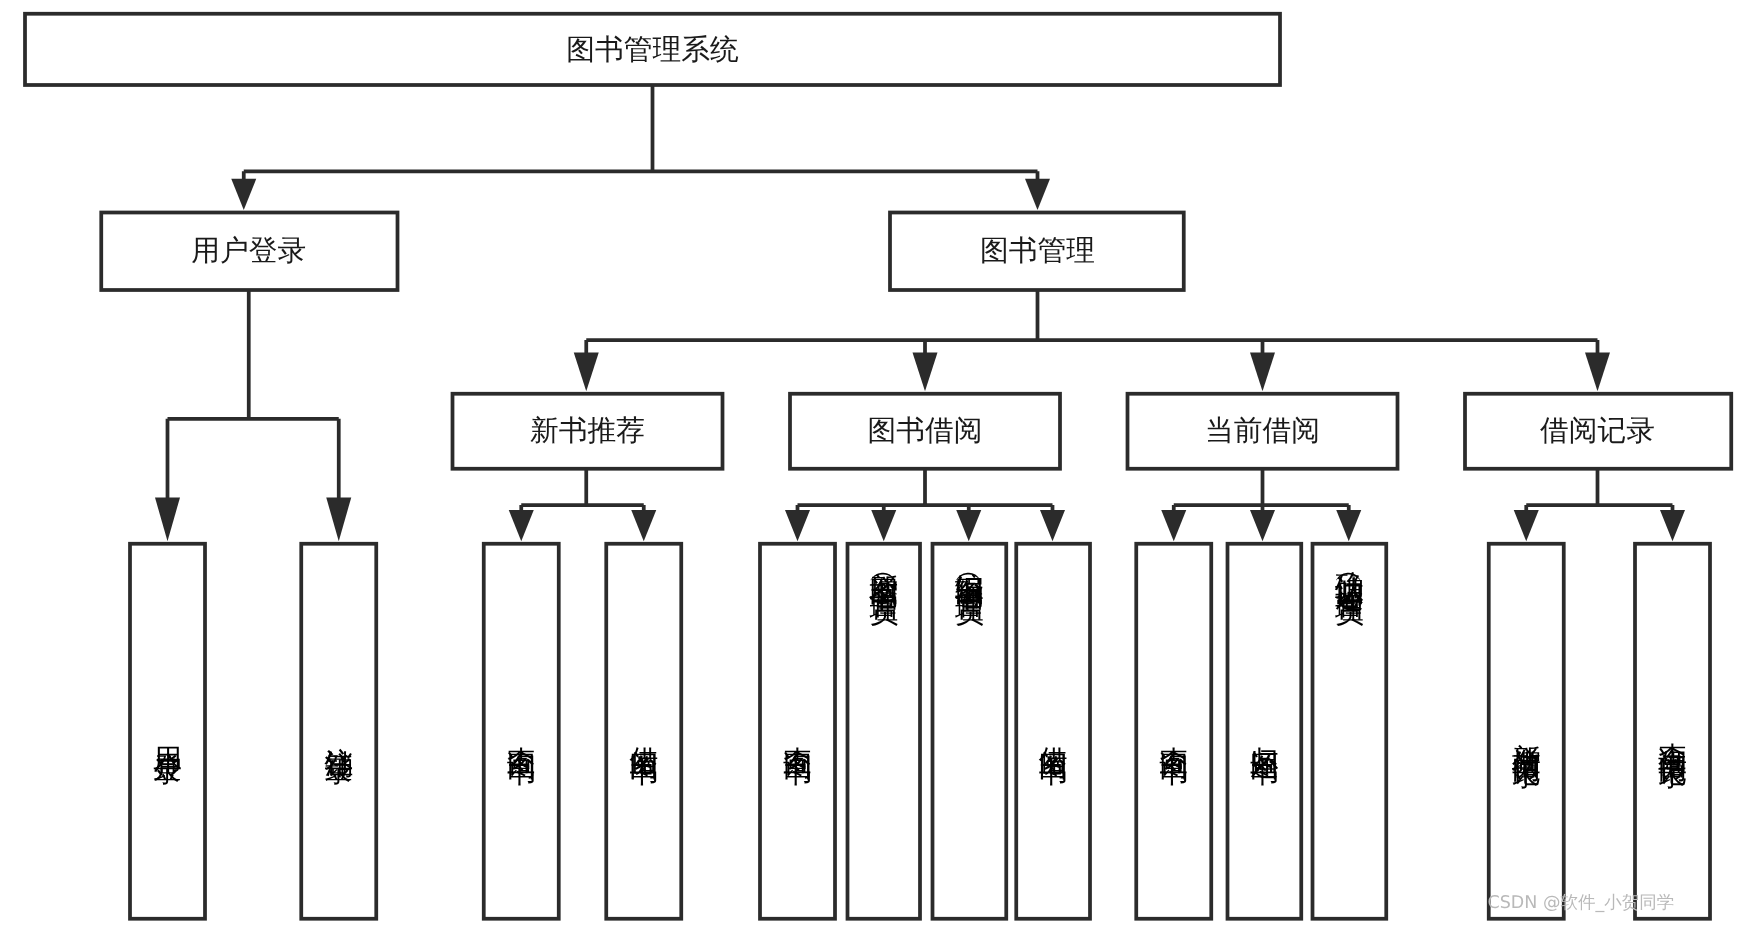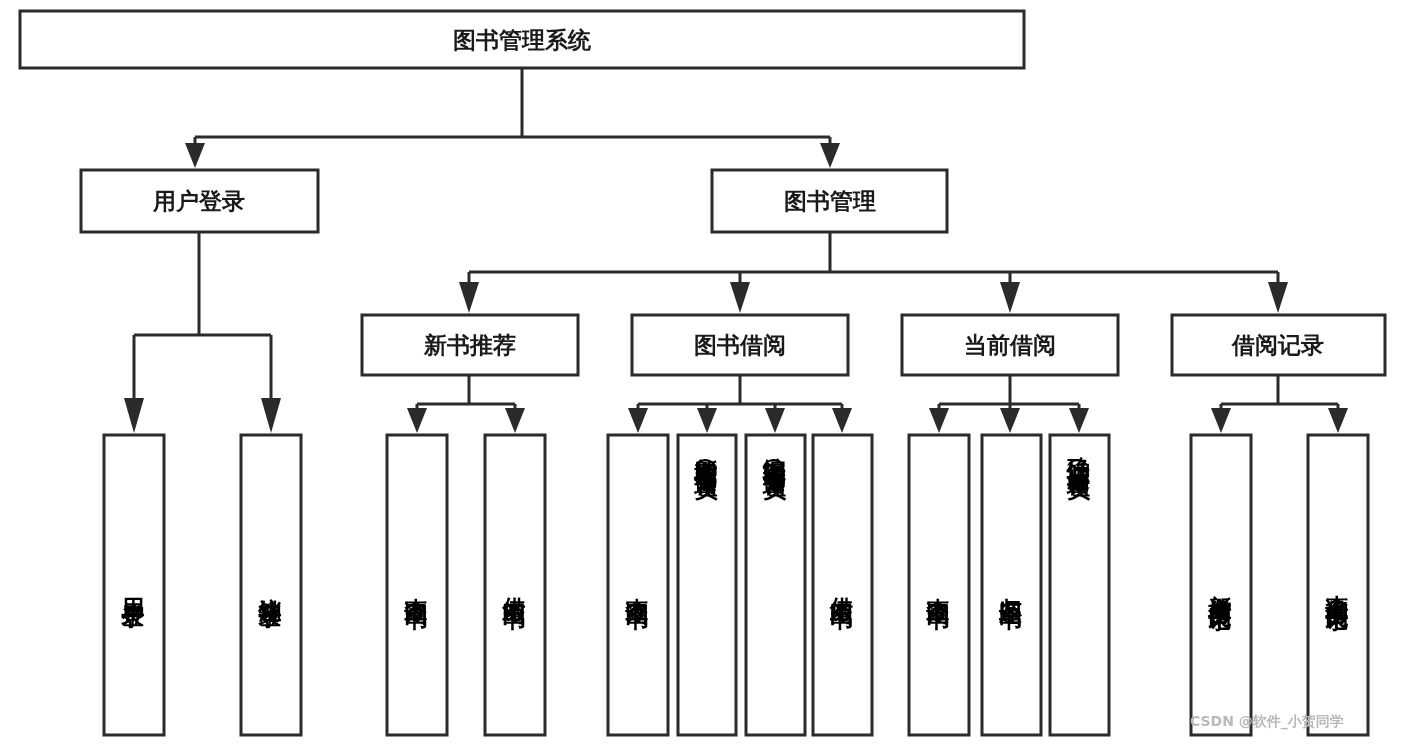--- a/index.html
+++ b/index.html
@@ -11,21 +11,20 @@
     width: 1405px;
     height: 747px;
     font-family: "DejaVu Sans", "Liberation Sans", sans-serif;
     overflow: hidden;
     position: relative;
   }
   #diagram-root {
     position: relative;
     width: 1405px;
     height: 747px;
-    font-weight: bold;
   }
   svg.diagram-svg {
     position: absolute;
     top: 0;
     left: 0;
     width: 1405px;
     height: 747px;
     display: block;
   }
   .node-box {

